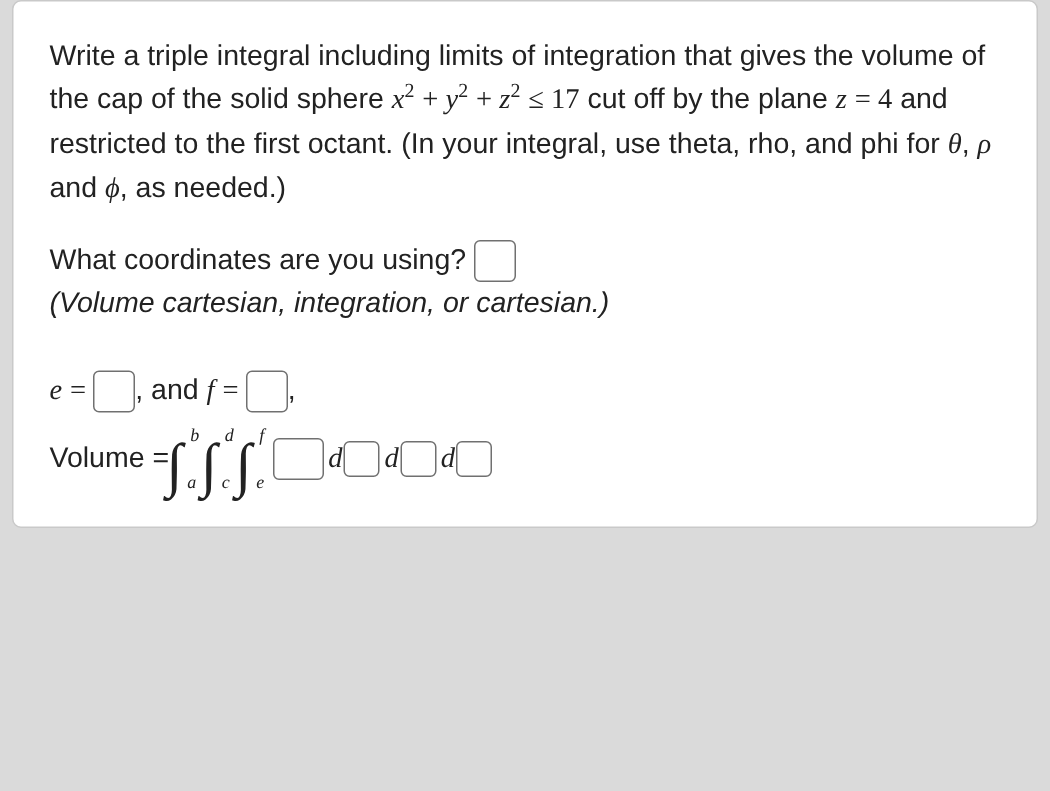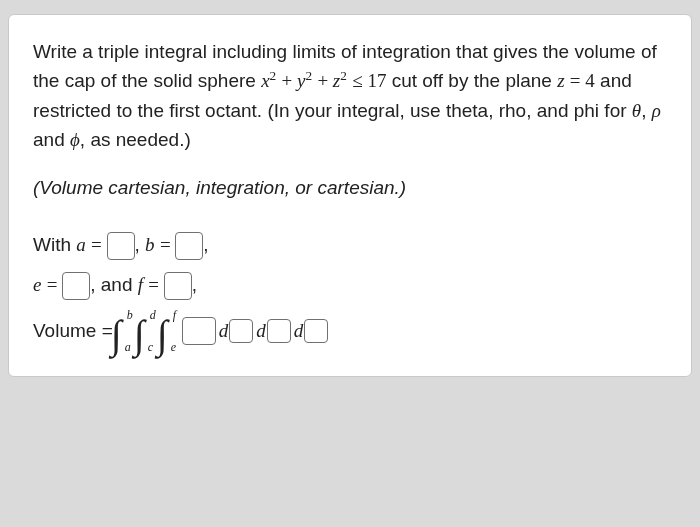--- a/index.html
+++ b/index.html
@@ -9,21 +9,21 @@
     background: #dadada;
     font-family: Arial, Helvetica, sans-serif;
     width: 700px;
     height: 527px;
     overflow: hidden;
   }
   .card {
     background: #fff;
     border: 1px solid #c9c9c9;
     border-radius: 6px;
-    margin: 14px 8px;
+    margin: 0 8px;
     padding: 22px 24px 24px 24px;
     font-size: 19px;
     color: #222;
     line-height: 1.55;
   }
   .math-i { font-family: "Times New Roman", serif; font-style: italic; }
   .math-r { font-family: "Times New Roman", serif; font-style: normal; }
   sup { font-size: 0.7em; vertical-align: super; line-height: 0; font-style: normal; }
   .input-box {
     display: inline-block;
@@ -106,36 +106,31 @@
     <span> and restricted to the first octant. (In your integral, use theta, rho, and phi for </span>
     <span class="math-i">θ</span><span>, </span>
     <span class="math-i">ρ</span>
     <span> and </span>
     <span class="math-i">ϕ</span><span>, as needed.)</span>
   </div>
 
   <div class="section-gap"></div>
 
   <div>
+    <span>What coordinates are you using? </span>
+    <span class="input-box"></span>
+  </div>
+  <div>
     <span class="math-i" style="font-style:italic;font-family:Arial,Helvetica,sans-serif;">
       <span style="font-style:italic;">(Volume </span><span class="b">cartesian</span><span>, </span><span class="b">integration</span><span>, or </span><span class="b">cartesian</span><span>.)</span>
     </span>
   </div>
 
   <div class="section-gap"></div>
 
-  <div class="row">
-    <span>With </span>
-    <span class="math-i">a</span>
-    <span class="math-r"> = </span>
-    <span class="input-box"></span><span>, </span>
-    <span class="math-i">b</span>
-    <span class="math-r"> = </span>
-    <span class="input-box"></span><span>, </span>
-  </div>
 
 
   <div class="row">
     <span class="math-i">e</span>
     <span class="math-r"> = </span>
     <span class="input-box"></span><span>, and </span>
     <span class="math-i">f</span>
     <span class="math-r"> = </span>
     <span class="input-box"></span><span>, </span>
   </div>

